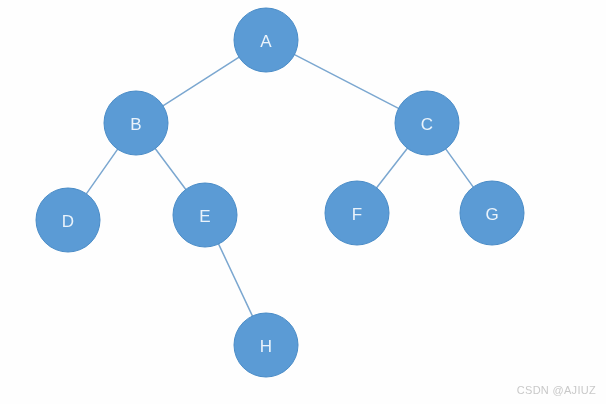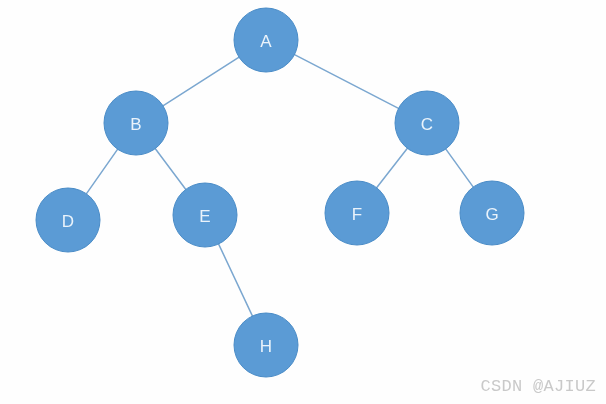--- a/index.html
+++ b/index.html
@@ -47,22 +47,22 @@
     text-anchor: middle;
     dominant-baseline: central;
     pointer-events: none;
     user-select: none;
   }
   #watermark {
     position: absolute;
     right: 10px;
     bottom: 8px;
     color: #c9c9c9;
-    font-family: Liberation Mono, monospace;
-    font-size: 17px;
+    font-family: Liberation Sans, sans-serif;
+    font-size: 11px;
     letter-spacing: 0.3px;
     white-space: nowrap;
     user-select: none;
   }
 </style>
 </head>
 <body>
 
 <div id="diagram-root">
 

